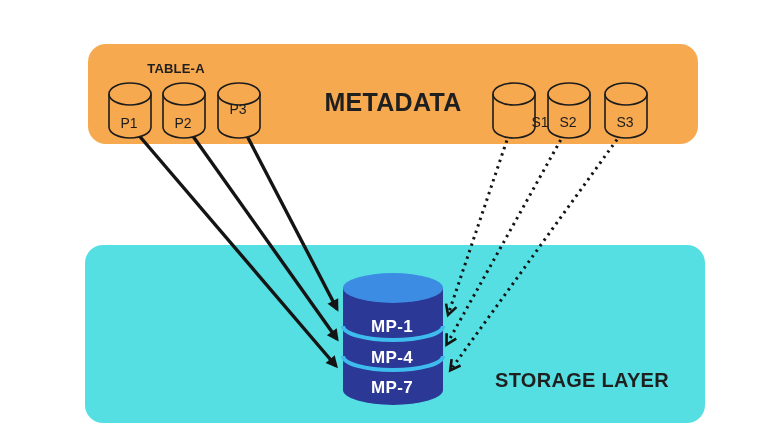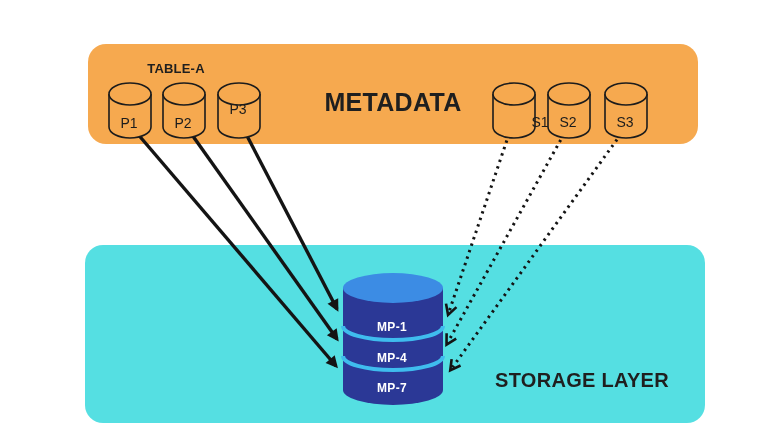--- a/index.html
+++ b/index.html
@@ -19,21 +19,21 @@
     transform:translate(-50%,-50%);
     white-space:nowrap;
     color:#1F1F1F;
     margin-top:6px;
   }
   .table-lbl{font-size:13px;font-weight:700;letter-spacing:.2px;}
   .layer-title{font-size:25px;font-weight:700;text-align:center;line-height:23px;letter-spacing:.3px;}
   .layer-title span{display:block;}
   .storage-title{font-size:20px;font-weight:700;letter-spacing:.3px;text-align:right;}
   .part-lbl{font-size:14px;font-weight:400;color:#1c1c1c;}
-  .mp-lbl{font-size:12px;font-weight:700;color:#FFFFFF;letter-spacing:.3px;}
+  .mp-lbl{font-size:17px;font-weight:700;color:#FFFFFF;letter-spacing:.3px;}
 </style>
 </head>
 <body>
 
 <div class="canvas">
 
   <div class="layer-box metadata-box"></div>
   <div class="layer-box storage-box"></div>
 
   <svg class="diagram-svg" viewBox="0 0 768 444">

